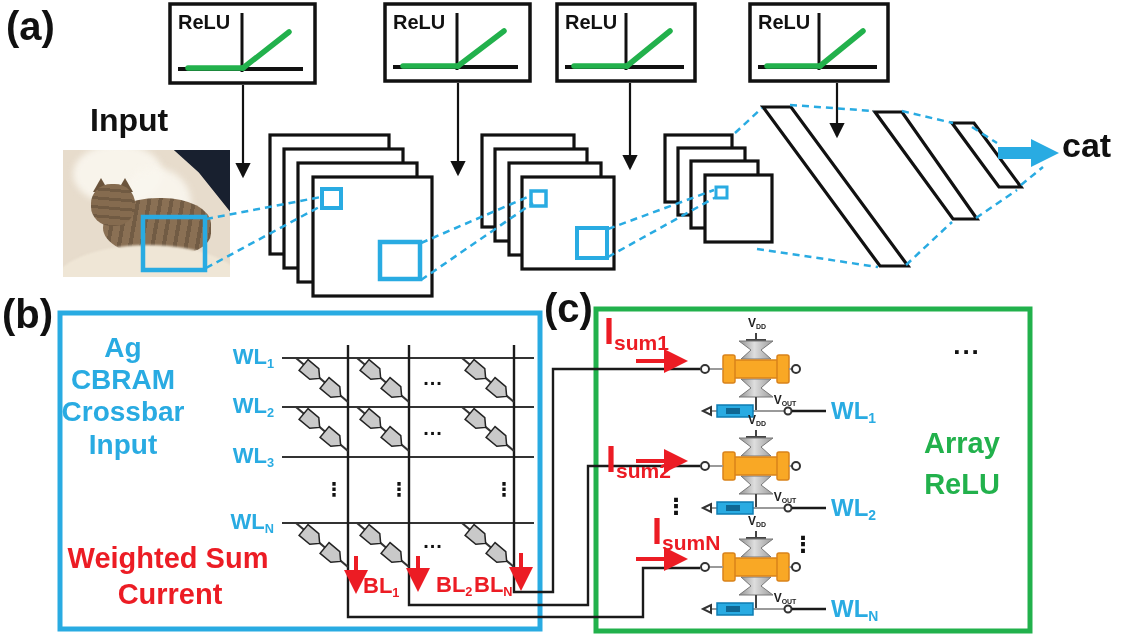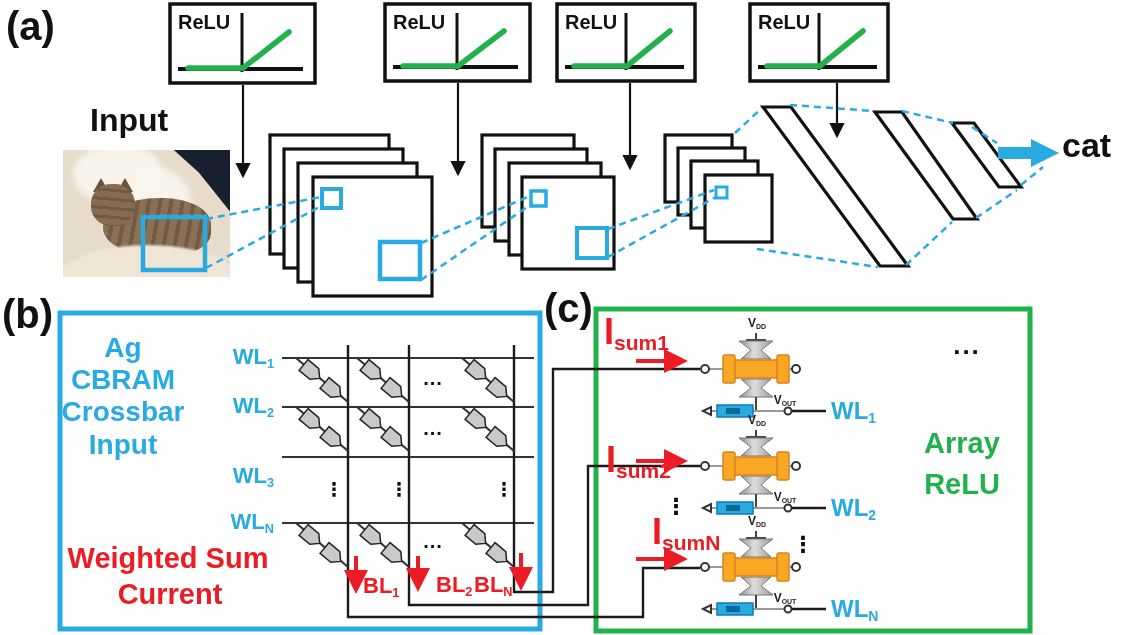--- a/index.html
+++ b/index.html
@@ -329,21 +329,21 @@
   <div class="lbl input-lbl" style="left:90px;top:104px;">Input</div>
   <div class="lbl cat-lbl" style="left:1062px;top:128px;">cat</div>
 
   <div class="lbl xbar-title" style="left:123px;top:334px;">Ag</div>
   <div class="lbl xbar-title" style="left:123px;top:366px;">CBRAM</div>
   <div class="lbl xbar-title" style="left:123px;top:398px;">Crossbar</div>
   <div class="lbl xbar-title" style="left:123px;top:431px;">Input</div>
 
   <div class="lbl wl-lbl" style="left:274px;top:346px;"><span>WL</span><span class="sub">1</span></div>
   <div class="lbl wl-lbl" style="left:274px;top:395px;"><span>WL</span><span class="sub">2</span></div>
-  <div class="lbl wl-lbl" style="left:274px;top:445px;margin-top:20px;"><span>WL</span><span class="sub">3</span></div>
+  <div class="lbl wl-lbl" style="left:274px;top:445px;"><span>WL</span><span class="sub">3</span></div>
   <div class="lbl wl-lbl" style="left:274px;top:511px;"><span>WL</span><span class="sub">N</span></div>
 
   <div class="lbl wsum" style="left:170px;top:580px;">Current</div>
   <div class="lbl wsum" style="left:168px;top:544px;">Weighted Sum</div>
 
   <div class="lbl bl-lbl" style="left:363px;top:575px;"><span>BL</span><span class="sub">1</span></div>
   <div class="lbl bl-lbl" style="left:436px;top:574px;"><span>BL</span><span class="sub">2</span></div>
   <div class="lbl bl-lbl" style="left:474px;top:574px;"><span>BL</span><span class="sub">N</span></div>
 
   <div class="lbl dots-v" style="left:334px;top:480px;">⋮</div>

